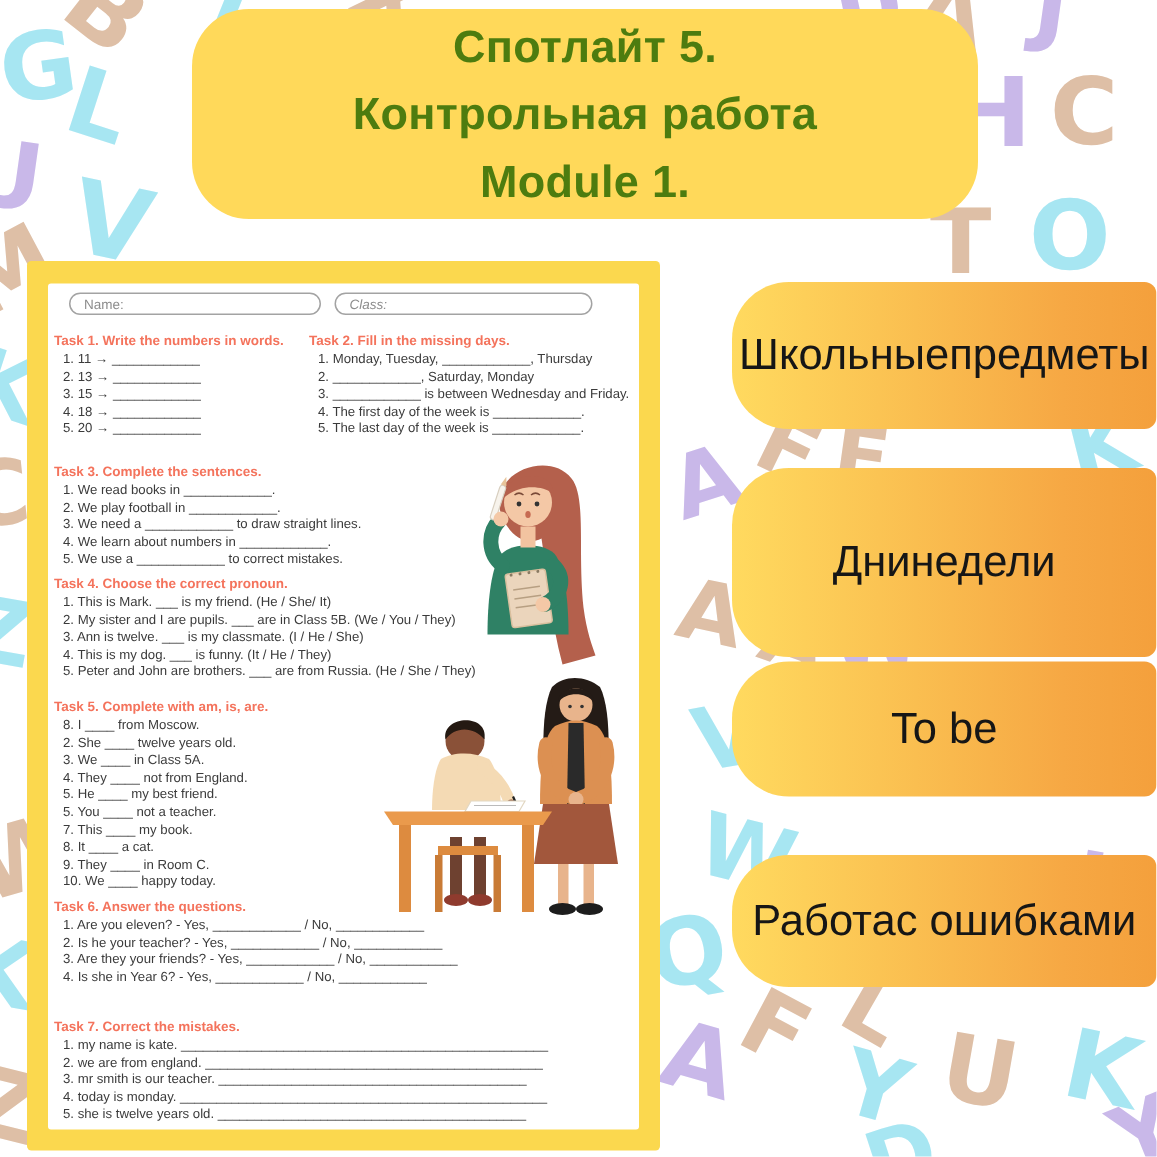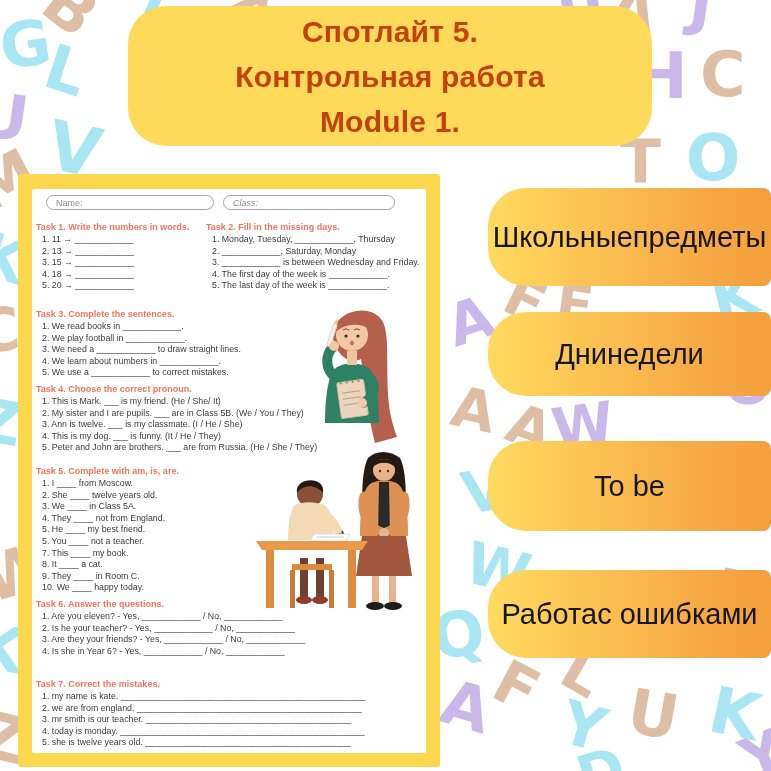--- a/index.html
+++ b/index.html
@@ -12,21 +12,21 @@
   .bg-letter{
     position:absolute;z-index:1;font-weight:800;user-select:none;
     font-family:"DejaVu Sans",sans-serif;line-height:1;
   }
   
   .title-card{
     position:absolute;left:128px;top:6px;width:524px;height:140px;
     background:#FFD95A;border-radius:38px;z-index:3;
     display:flex;flex-direction:column;align-items:center;justify-content:center;
   }
-  .title-line{font-size:30px;font-weight:700;color:#c2410c;line-height:45px;letter-spacing:.2px;}
+  .title-line{font-size:30px;font-weight:700;color:#4d7c0f;line-height:45px;letter-spacing:.2px;}
   
   .worksheet{position:absolute;left:18px;top:174px;width:422px;height:593px;background:#FBD84E;border-radius:3px;z-index:2;}
   .page{position:absolute;left:14px;top:15px;width:394px;height:564px;background:#ffffff;border-radius:2px;overflow:hidden;}
   .field{
     position:absolute;height:15px;border:1px solid #A3A3A3;border-radius:9px;
     font-size:9px;color:#8C8C8C;line-height:14px;padding-left:9px;box-sizing:border-box;background:#fff;
   }
   .field.name{left:14px;top:6px;width:168px;}
   .field.class{left:191px;top:6px;width:172px;font-style:italic;}
   .task{position:absolute;left:4px;right:4px;}
@@ -45,21 +45,21 @@
   
   .pill{
     position:absolute;left:488px;width:283px;z-index:2;
     background:linear-gradient(90deg,#FFDA5F 0%,#F6A844 78%,#F4A03C 100%);
     border-radius:38px 8px 8px 38px;cursor:pointer;
     display:flex;align-items:center;justify-content:center;
   }
   .pill-line{font-size:29px;font-weight:500;color:#161616;line-height:43px;}
   .pill-line:empty{display:none;}
   .b1{top:188px;height:98px;}
-  .b2{top:312px;height:84px;}
+  .b2{top:312px;height:126px;}
   .b3{top:441px;height:90px;}
   .b4{top:570px;height:88px;}
 </style>
 </head>
 <body>
 
 <div class="letters">
     <span class="bg-letter" style="left: 0px; top: 14px; color: rgb(167, 230, 242); font-size: 62px; transform: rotate(-8deg);">G</span>
     <span class="bg-letter" style="left: 46px; top: -24px; color: rgb(222, 191, 166); font-size: 64px; transform: rotate(38deg);">B</span>
     <span class="bg-letter" style="left: 46px; top: 40px; color: rgb(167, 230, 242); font-size: 62px; transform: rotate(18deg);">L</span>
@@ -160,21 +160,21 @@
           <div class="task-item">2. My sister and I are pupils. ___ are in Class 5B. (We / You / They)</div>
           <div class="task-item">3. Ann is twelve. ___ is my classmate. (I / He / She)</div>
           <div class="task-item">4. This is my dog. ___ is funny. (It / He / They)</div>
           <div class="task-item">5. Peter and John are brothers. ___ are from Russia. (He / She / They)</div>
         </div>
     </div>
 
     <div class="task t5">
       <span class="task-heading">Task 5. Complete with am, is, are.</span>
       <div class="task-items">
-          <div class="task-item">1. I ____ from Moscow.</div>
+          <div class="task-item">8. I ____ from Moscow.</div>
           <div class="task-item">2. She ____ twelve years old.</div>
           <div class="task-item">3. We ____ in Class 5A.</div>
           <div class="task-item">4. They ____ not from England.</div>
           <div class="task-item">5. He ____ my best friend.</div>
           <div class="task-item">5. You ____ not a teacher.</div>
           <div class="task-item">7. This ____ my book.</div>
           <div class="task-item">8. It ____ a cat.</div>
           <div class="task-item">9. They ____ in Room C.</div>
           <div class="task-item">10. We ____ happy today.</div>
         </div>

